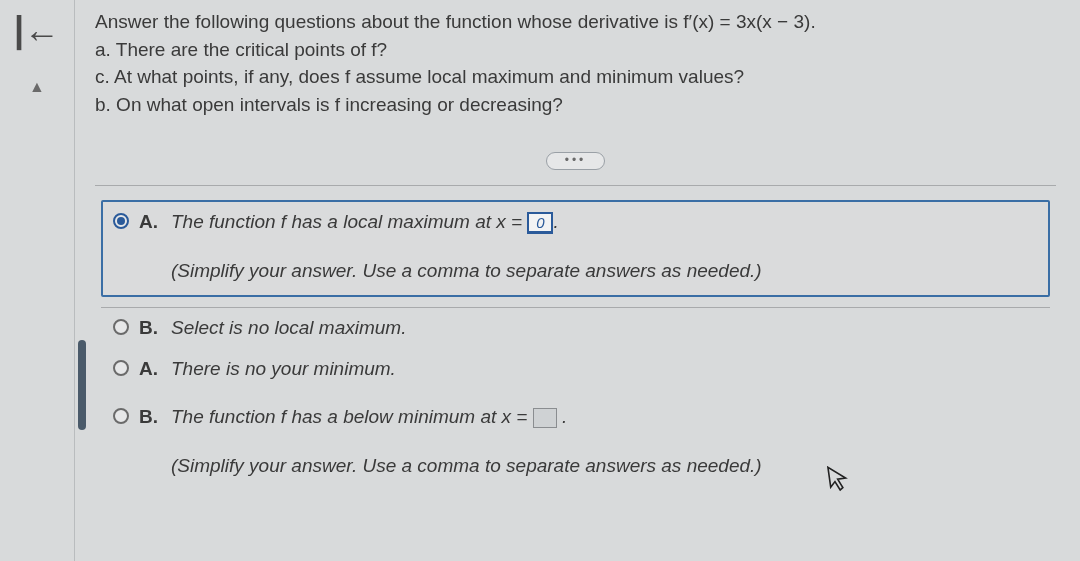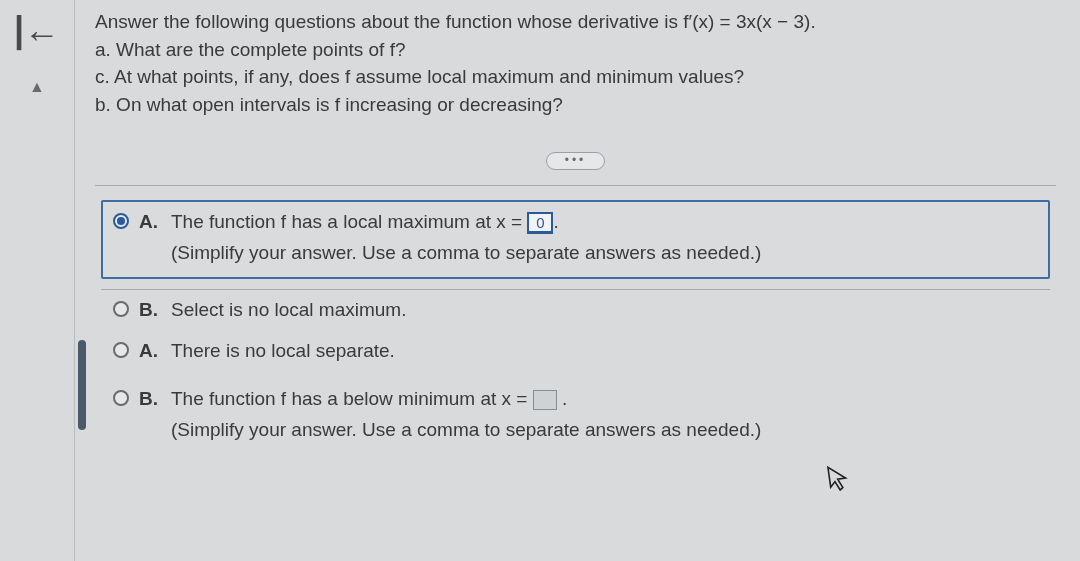--- a/index.html
+++ b/index.html
@@ -100,21 +100,21 @@
       position: absolute;
       left: 2px; top: 2px;
       width: 8px; height: 8px;
       background: #2a5a9a;
       border-radius: 50%;
     }
     .opt-letter {
       font-weight: bold;
       min-width: 22px;
     }
-    .opt-content { flex: 1; }
+    .opt-content { flex: 1; font-style: italic; }
     .input-box {
       display: inline-block;
       width: 26px;
       height: 22px;
       border: 2px solid #2a5a9a;
       border-bottom-width: 3px;
       background: #f2f3f4;
       vertical-align: middle;
       text-align: center;
       font-size: 15px;
@@ -124,21 +124,21 @@
     .input-box.plain {
       border: 1px solid #8a8d90;
       border-bottom-width: 1px;
       background: #cfd2d4;
       width: 24px;
       height: 20px;
     }
     .sub-instr {
       font-size: 19px;
       color: #3a3a3a;
-      margin-top: 2px;
+      margin-top: 20px;
     }
     .section-gap { margin-top: 14px; }
     .plain-option {
       padding: 6px 10px 6px 18px;
     }
     .block-text {
       font-size: 19px;
       line-height: 1.45;
       padding: 18px 6px 12px 18px;
     }
@@ -171,21 +171,21 @@
 <div class="container">
   <div class="left-col">
     <div class="back-arrow">|←</div>
     <div class="up-triangle">▲</div>
   </div>
 
   <div class="main">
 
     <div class="question-block">
       <div>Answer the following questions about the function whose derivative is f′(x) = 3x(x − 3).</div>
-      <div>a. What are the complete points of f?</div>
+      <div>a. There are the critical points of f?</div>
       <div>c. At what points, if any, does f assume local maximum and minimum values?</div>
       <div>b. On what open intervals is f increasing or decreasing?</div>
     </div>
 
     <div class="divider-zone">
       <div class="more-btn">•••</div>
     </div>
     <hr class="hr-line">
 
     <div class="option-box-a section-gap">
@@ -208,21 +208,21 @@
         <div class="opt-letter">B.</div>
         <div class="opt-content">Select is no local maximum.</div>
       </div>
     </div>
 
 
     <div class="plain-option">
       <div class="opt-row">
         <div class="radio"></div>
         <div class="opt-letter">A.</div>
-        <div class="opt-content">There is no local separate.</div>
+        <div class="opt-content">There is no your minimum.</div>
       </div>
     </div>
 
     <div class="plain-option" style="padding-top:14px;">
       <div class="opt-row">
         <div class="radio"></div>
         <div class="opt-letter">B.</div>
         <div class="opt-content">
           <span>The function f has a below minimum at x =</span>
           <span class="input-box plain"></span>

